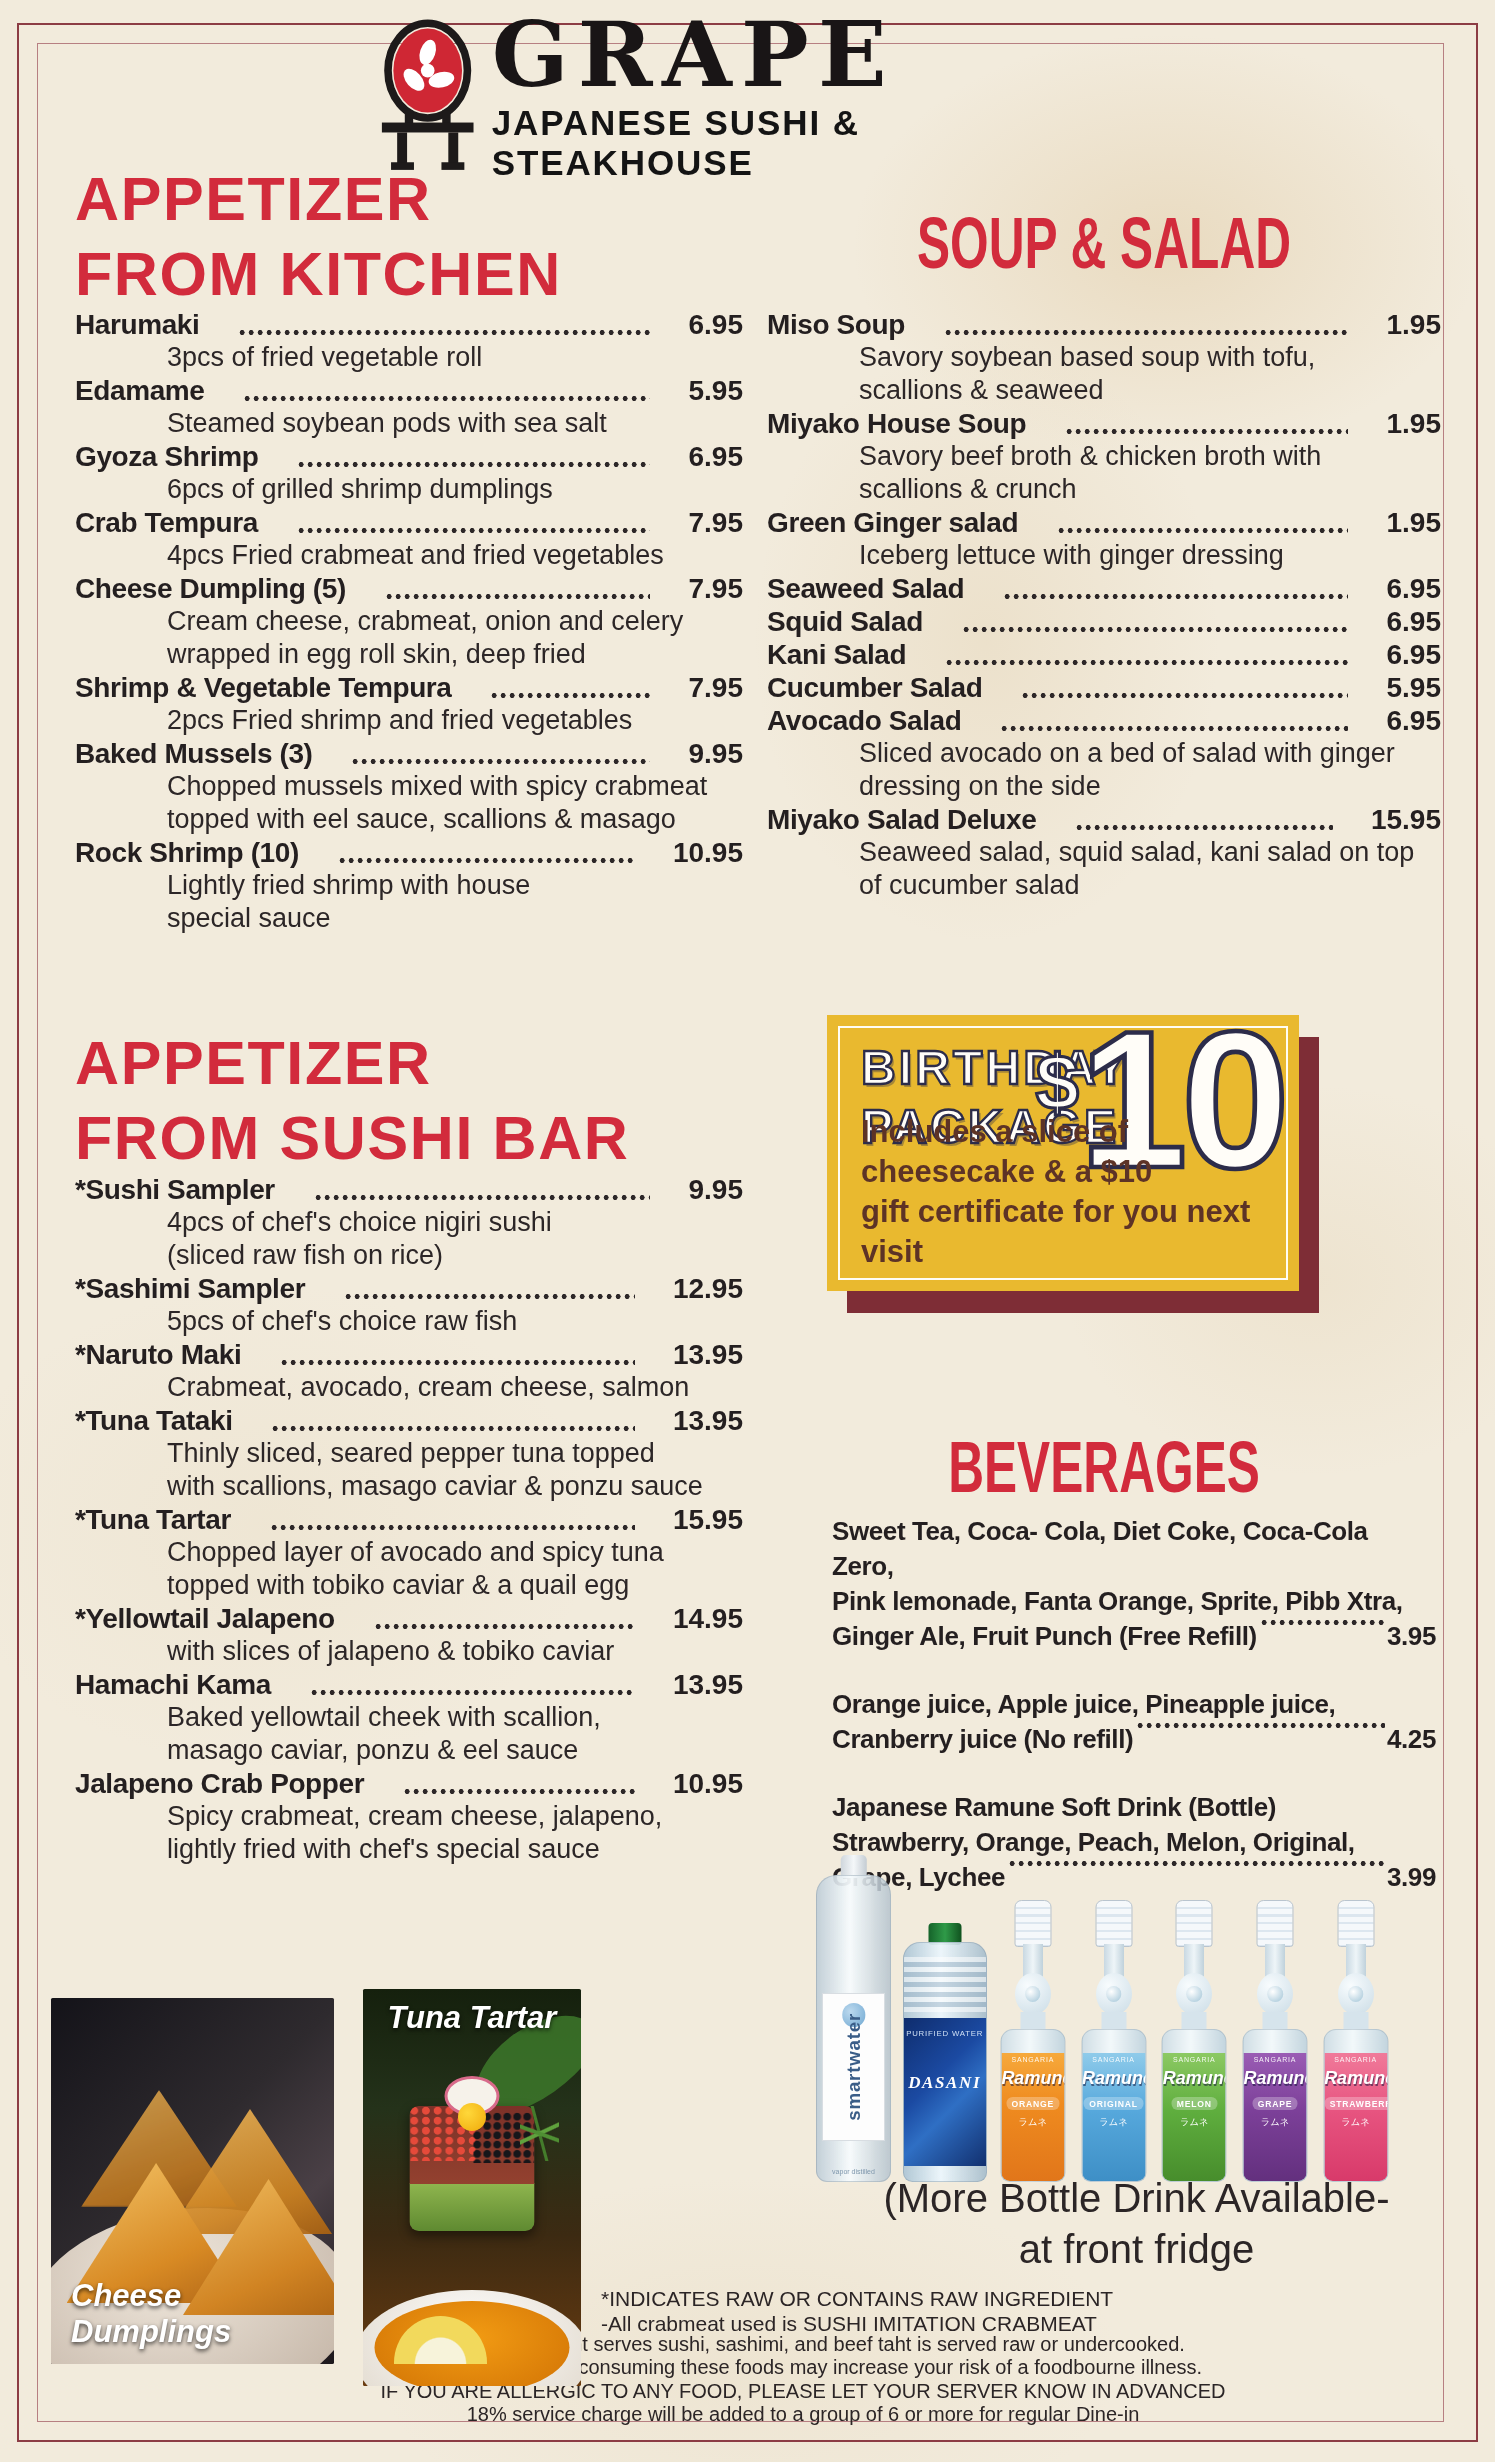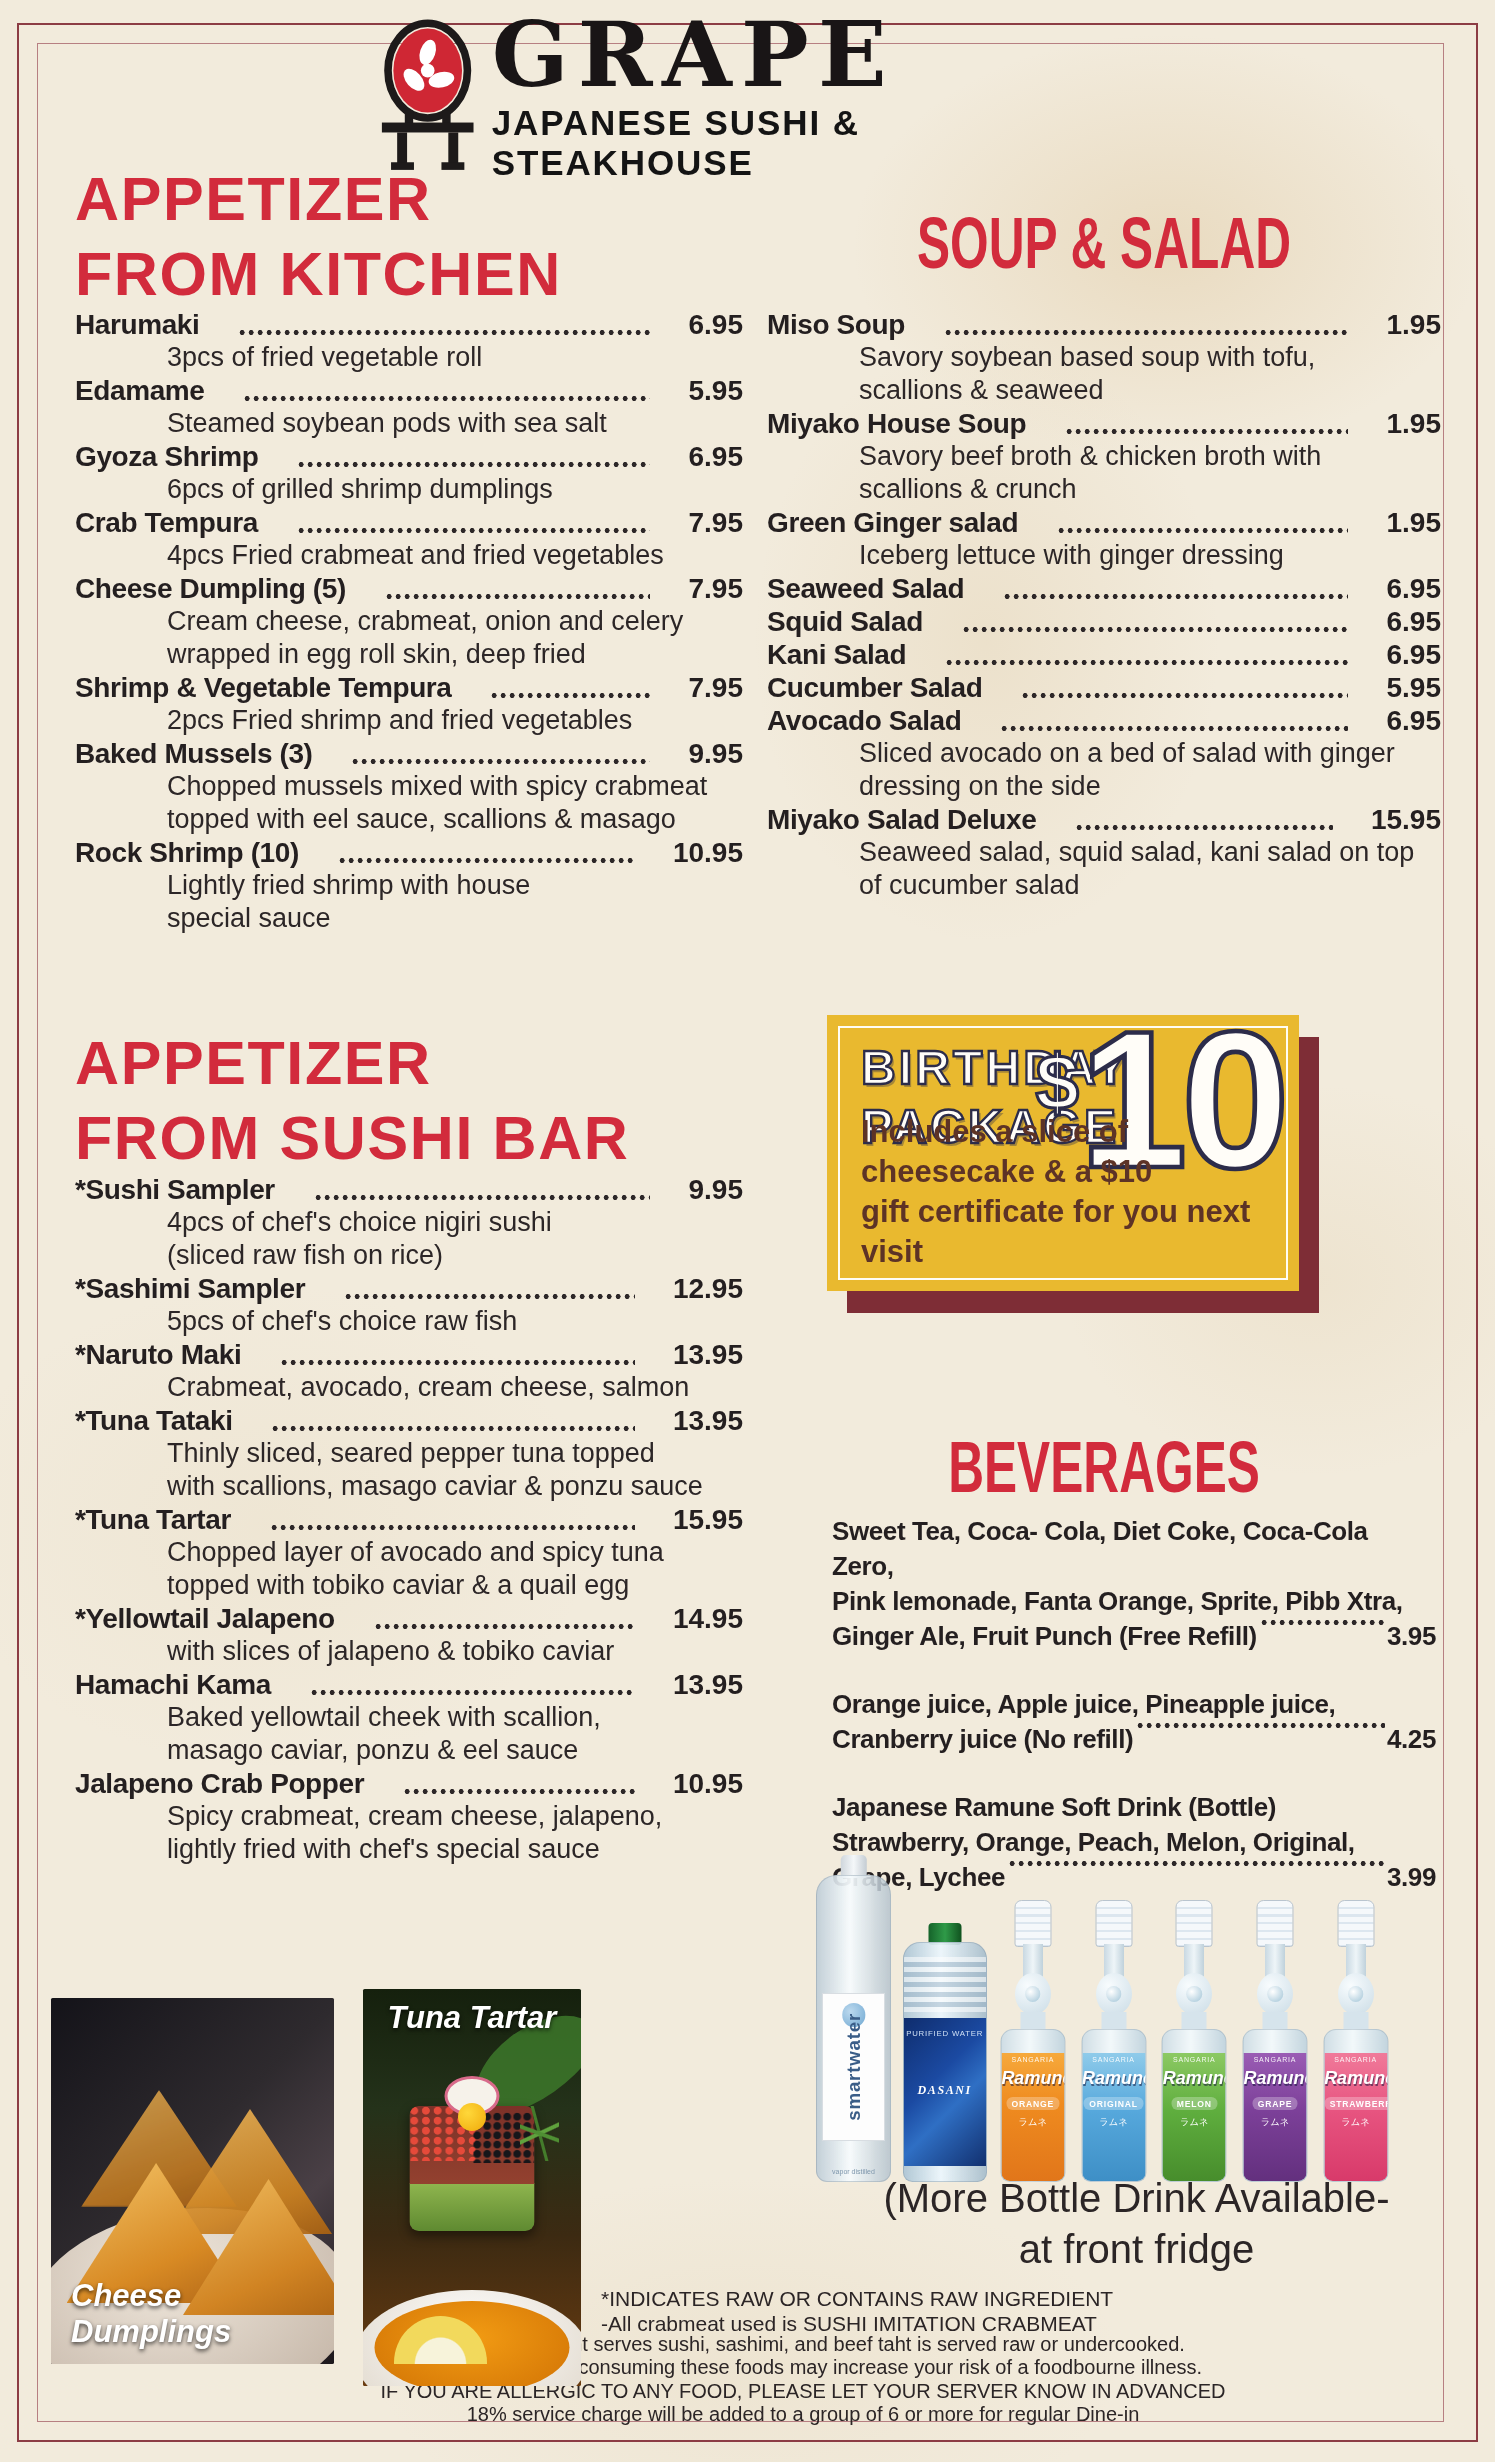--- a/index.html
+++ b/index.html
@@ -137,21 +137,21 @@
   .da-cap{ position:absolute; top:0; left:50%; transform:translateX(-50%); width:33px; height:22px;
     background:linear-gradient(90deg,#15632a,#2f9a48 50%,#10521f); border-radius:3.9px; }
   .da-body{ position:absolute; top:18.7px; left:0; width:84px; height:240px;
     background:linear-gradient(90deg, rgba(170,195,212,.9), rgba(235,246,252,.95) 45%, rgba(160,185,202,.85));
     border-radius:17px 17px 9.3px 9.3px; border:0.8px solid rgba(140,160,175,.5); overflow:hidden; }
   .da-ribs{ position:absolute; top:14px; left:0; right:0; height:55px;
     background:repeating-linear-gradient(180deg, rgba(255,255,255,.55) 0 5.5px, rgba(150,175,195,.45) 5.5px 10px); }
   .da-label{ position:absolute; top:75px; left:0; right:0; height:148px; text-align:center; color:#fff;
     background:linear-gradient(135deg,#0f2d6e 0%, #1b4aa2 40%, #2f6fc4 60%, #12306f 100%); padding-top:11px; }
   .da-sub{ font-size:7.8px; letter-spacing:0.8px; color:#cfe0f5; }
-  .da-name{ font-size:12px; font-weight:bold; letter-spacing:1.6px; margin-top:45px;
+  .da-name{ font-size:17px; font-weight:bold; letter-spacing:1.6px; margin-top:35px;
     font-family:"Liberation Serif", serif; font-style:italic; }
   .ramune{ width:69px; height:282px; }
   .r-cap{ position:absolute; top:0; left:50%; transform:translateX(-50%); width:37px; height:47px;
     background:repeating-linear-gradient(180deg,#f5f8fb 0 5.5px,#dce6ef 5.5px 7.8px);
     border:0.8px solid #b9c4cf; border-radius:7px 7px 3.1px 3.1px; }
   .r-neck{ position:absolute; top:44px; left:50%; transform:translateX(-50%); width:20px; height:34px;
     background:linear-gradient(90deg,#c8d8e2,#eef5f8 50%,#bfd1db); }
   .r-bulge{ position:absolute; top:73px; left:50%; transform:translateX(-50%); width:36px; height:42px;
     border-radius:50%; background:radial-gradient(circle at 35% 30%, #f8fcfe, #c9dbe5); }
   .r-marble{ position:absolute; top:86px; left:50%; transform:translateX(-50%); width:15.6px; height:15.6px;

